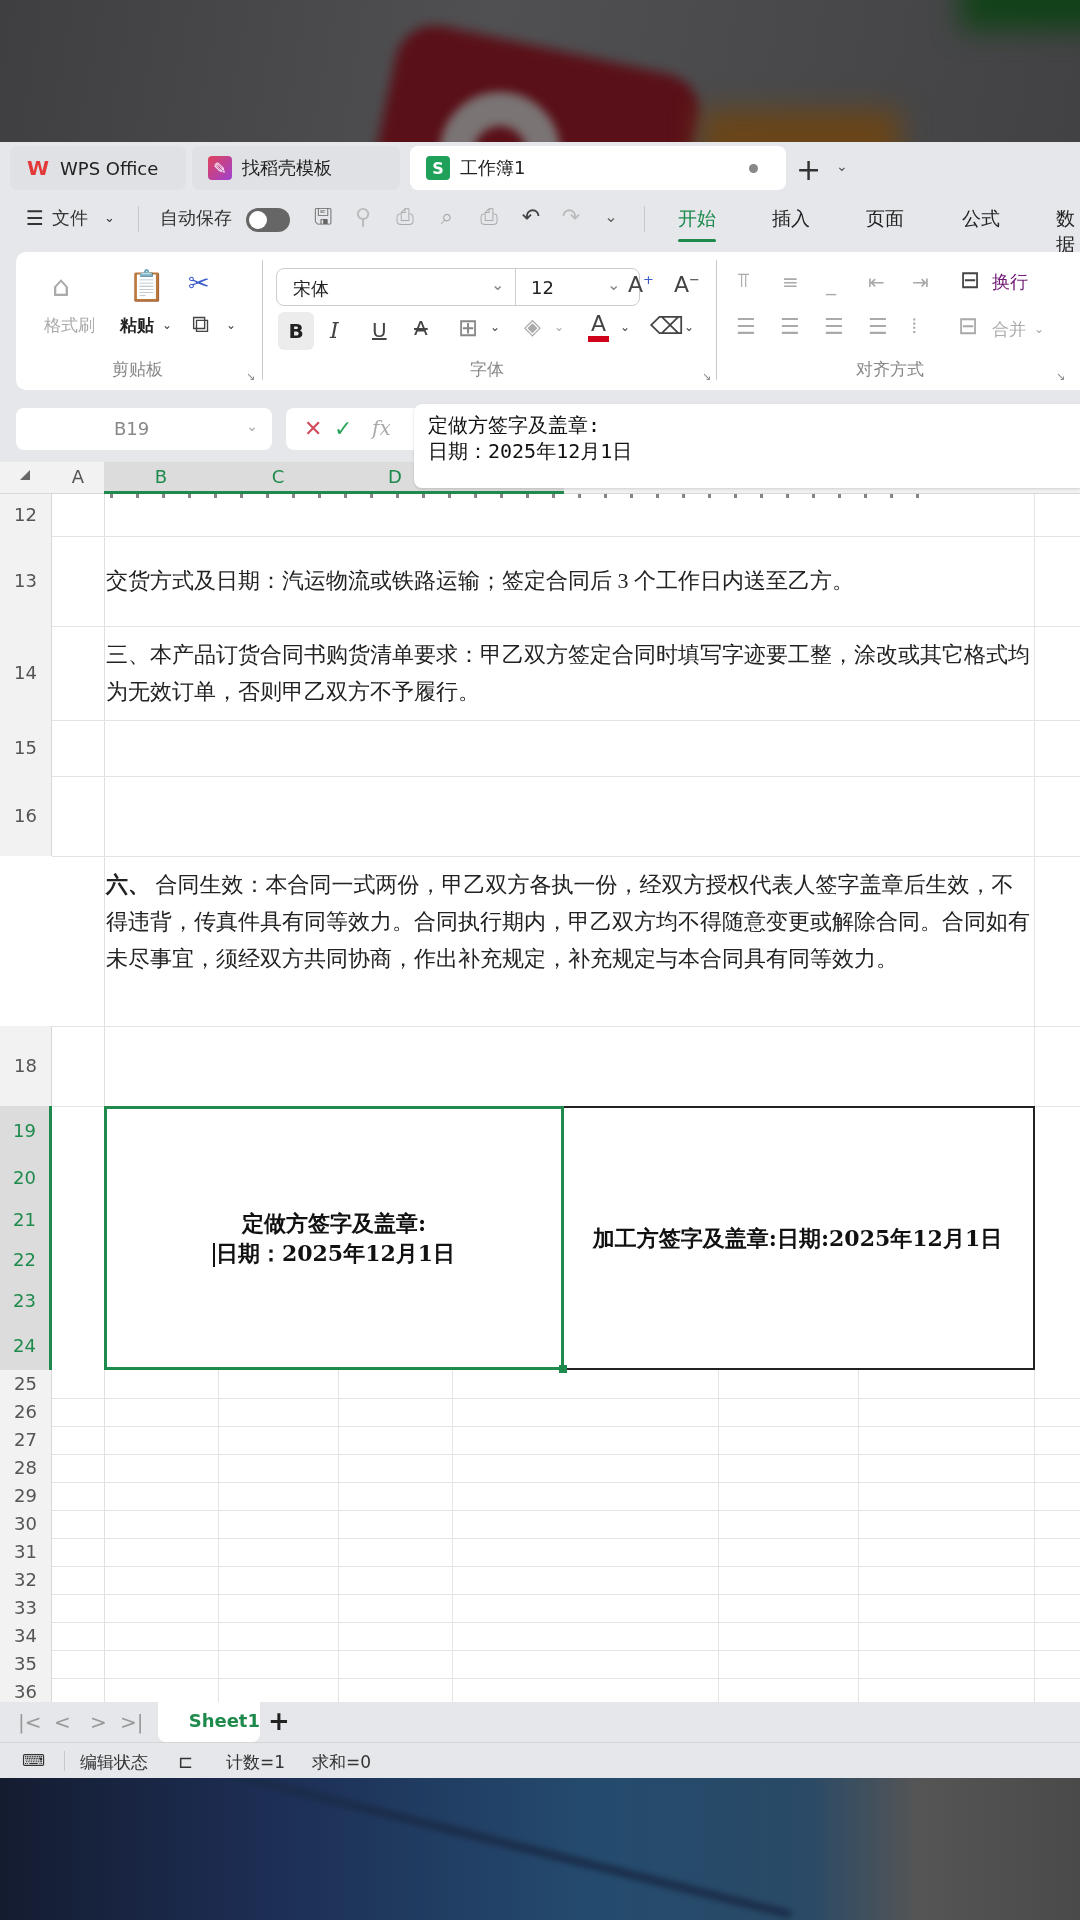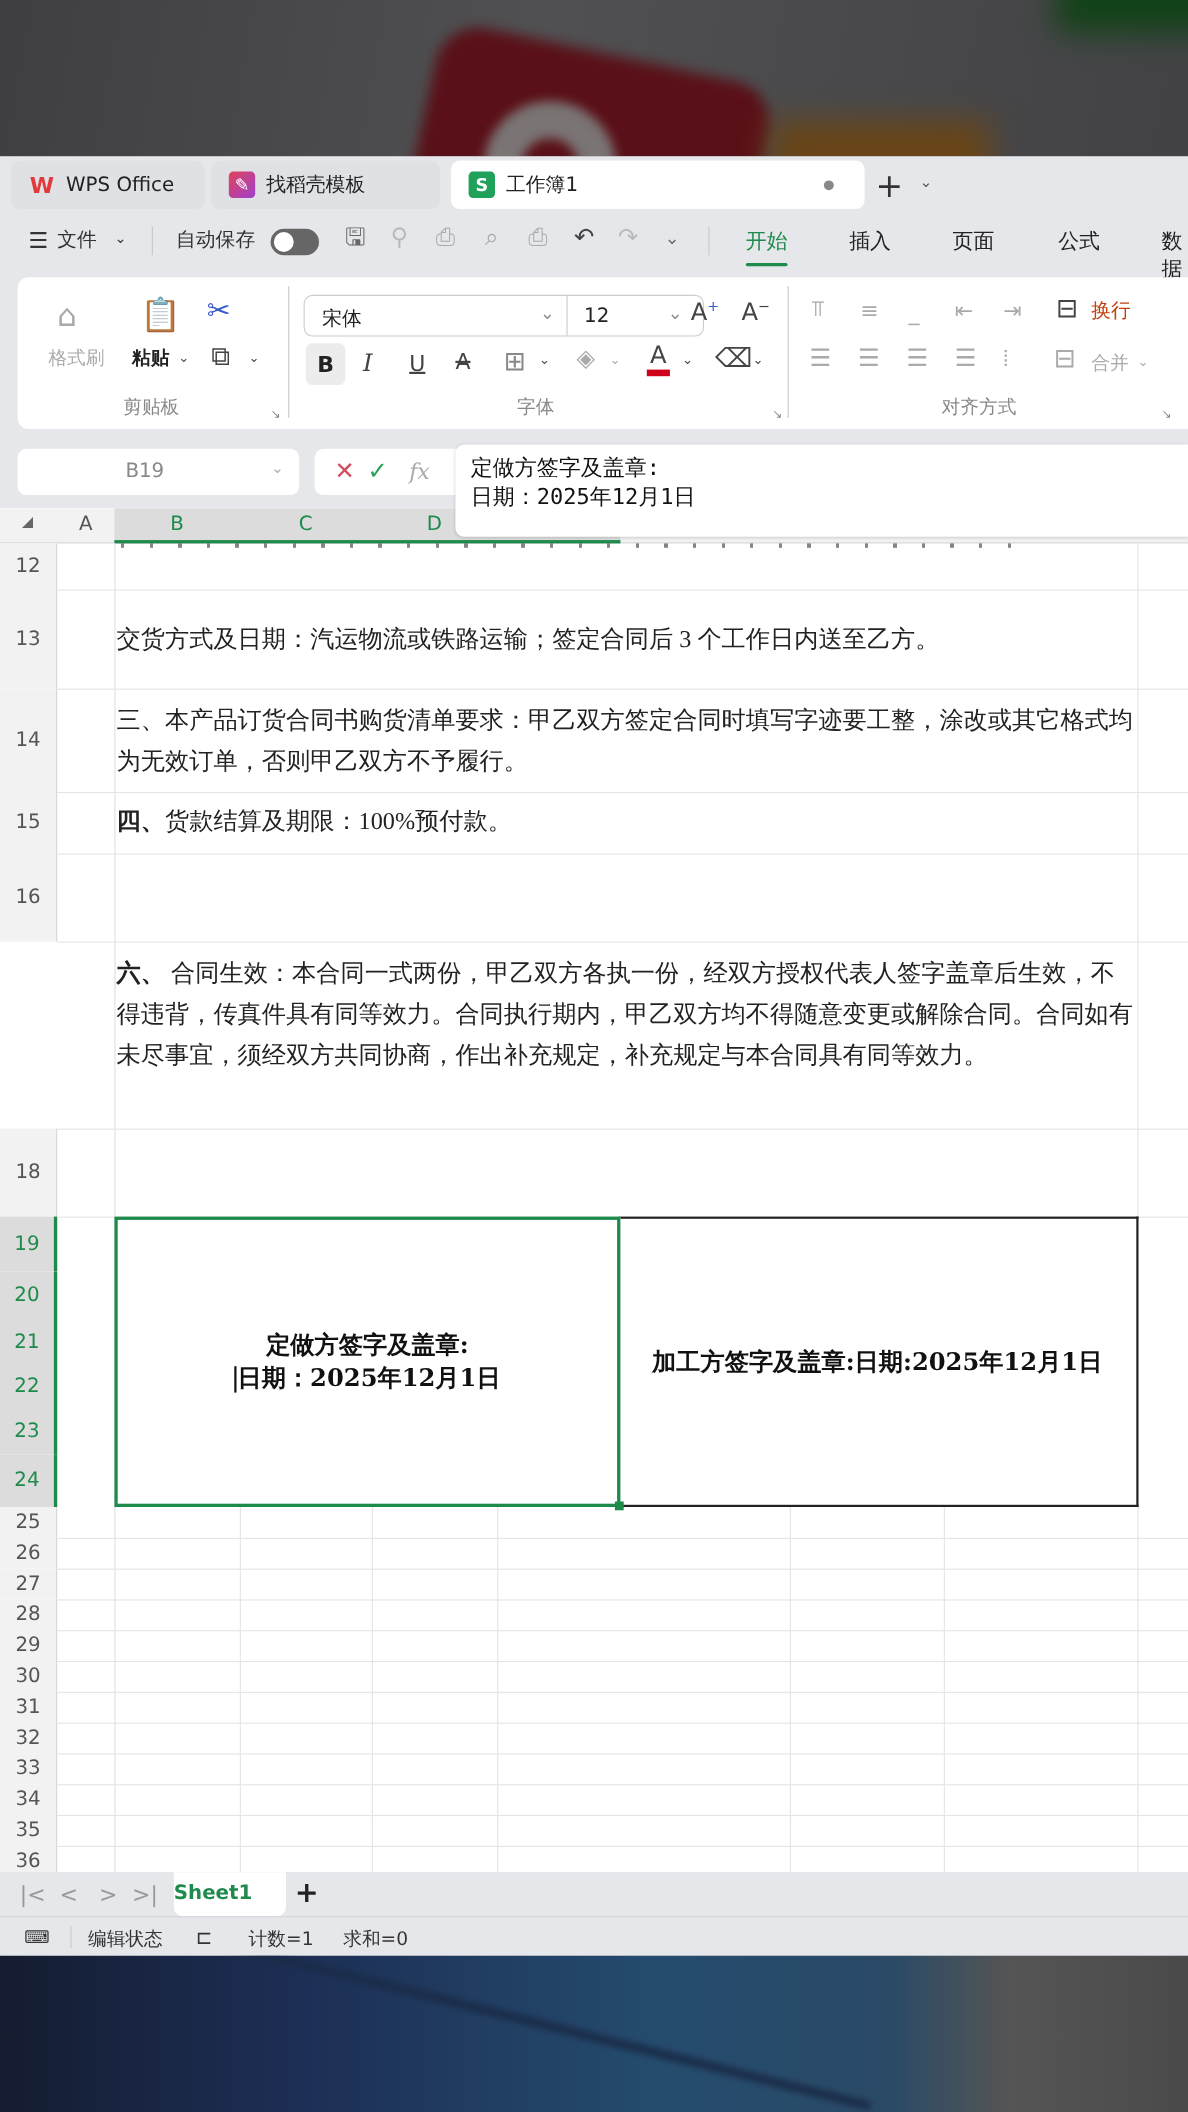--- a/index.html
+++ b/index.html
@@ -65,21 +65,21 @@
 .hline{position:absolute;left:52px;width:1028px;height:1px;background:#e4e4e4}
 .vline{position:absolute;width:1px;background:#e4e4e4}
 .celltext{position:absolute;left:106px;width:928px;font-size:22px;line-height:37px;color:#222;font-family:Liberation Serif, serif}
 .celltext b{font-weight:bold}
 .merged{position:absolute;background:#fff;font-family:"DejaVu Serif","Liberation Serif",serif;font-weight:bold;font-size:22px;line-height:30px;color:#111;display:flex;align-items:center;justify-content:center;text-align:center}
 .cursor{display:inline-block;width:2px;height:24px;background:#111;vertical-align:middle;margin-right:1px}
 .toast{position:absolute;left:264px;top:1496px;width:552px;height:108px;background:rgba(56,56,56,.93);border-radius:18px;color:#dcf7b4;font-size:50px;text-align:center;line-height:108px;z-index:10;font-family:"DejaVu Sans",sans-serif}
 
 .sheetbar{position:absolute;left:0;top:1560px;width:1080px;height:40px;background:#e5e7eb}
 .nav{position:absolute;top:8px;font-size:20px;color:#999}
-.sheettab{position:absolute;left:158px;top:0;width:102px;height:40px;background:#fff;border-radius:0 0 8px 8px;color:#1e8a4c;font-weight:bold;font-size:18px;text-align:left;line-height:38px}
+.sheettab{position:absolute;left:158px;top:0;width:102px;height:40px;background:#fff;border-radius:0 0 8px 8px;color:#1e8a4c;font-weight:bold;font-size:18px;text-align:right;line-height:38px}
 .addsheet{position:absolute;left:268px;top:4px;font-size:26px;color:#222;font-weight:bold}
 .status{position:absolute;left:0;top:1600px;width:1080px;height:36px;background:#e5e7eb;border-top:1px solid #d5d5d5;font-size:17px;color:#333}
 .status span{position:absolute;top:8px}
 </style>
 </head>
 <body>
 
 <div class="bg-top">
   <div class="logo"></div>
   <div class="logo-p"></div>
@@ -168,21 +168,21 @@
     <span class="grp-label" style="left:454px">字体</span>
     <span class="launcher" style="left:686px">↘</span>
     <div class="vsep" style="left:700px;top:8px;height:120px"></div>
 
     <span class="rb gray" style="left:722px;top:16px;font-size:20px">⫪</span>
     <span class="rb gray" style="left:766px;top:18px;font-size:20px">≡</span>
     <span class="rb gray" style="left:810px;top:20px;font-size:20px">_</span>
     <span class="rb gray" style="left:852px;top:18px;font-size:20px">⇤</span>
     <span class="rb gray" style="left:896px;top:18px;font-size:20px">⇥</span>
     <span class="rb" style="left:944px;top:14px;font-size:24px;color:#444">⊟</span>
-    <span class="rb" style="left:976px;top:18px;font-size:18px;color:#c2410c">换行</span>
+    <span class="rb" style="left:976px;top:18px;font-size:18px;color:#701a75">换行</span>
     <span class="rb gray" style="left:720px;top:62px;font-size:22px">☰</span>
     <span class="rb gray" style="left:764px;top:62px;font-size:22px">☰</span>
     <span class="rb gray" style="left:808px;top:62px;font-size:22px">☰</span>
     <span class="rb gray" style="left:852px;top:62px;font-size:22px">☰</span>
     <span class="rb gray" style="left:896px;top:62px;font-size:20px">⦙</span>
     <span class="rb gray" style="left:942px;top:60px;font-size:24px">⊟</span>
     <span class="rb gray" style="left:976px;top:66px;font-size:17px">合并</span>
     <span class="rb gray" style="left:1018px;top:70px;font-size:12px">⌄</span>
     <span class="grp-label" style="left:840px">对齐方式</span>
     <span class="launcher" style="left:1040px">↘</span>
@@ -267,21 +267,20 @@
     <div class="vline" style="left:338px;top:908px;height:332px"></div>
     <div class="vline" style="left:452px;top:908px;height:332px"></div>
     <div class="vline" style="left:718px;top:908px;height:332px"></div>
     <div class="vline" style="left:858px;top:908px;height:332px"></div>
     <div class="vline" style="left:1034px;top:644px;height:264px;background:#e4e4e4"></div>
 
     <div style="position:absolute;left:110px;top:32px;width:820px;height:4px;background:repeating-linear-gradient(90deg,#333 0 3px,transparent 3px 26px);opacity:.6"></div>
 
     <div class="celltext" style="top:100px">交货方式及日期：汽运物流或铁路运输；签定合同后 3 个工作日内送至乙方。</div>
     <div class="celltext" style="top:174px">三、本产品订货合同书购货清单要求：甲乙双方签定合同时填写字迹要工整，涂改或其它格式均为无效订单，否则甲乙双方不予履行。</div>
-    <div class="celltext" style="top:266px"><b>四、</b><span>货款结算及期限：100%预付款。</span></div>
     <div class="celltext" style="top:404px"><b>六、</b><span> 合同生效：本合同一式两份，甲乙双方各执一份，经双方授权代表人签字盖章后生效，不得违背，传真件具有同等效力。合同执行期内，甲乙双方均不得随意变更或解除合同。合同如有未尽事宜，须经双方共同协商，作出补充规定，补充规定与本合同具有同等效力。</span></div>
 
     <div class="merged" style="left:104px;top:644px;width:460px;height:264px;border:3px solid #1e8a4c;z-index:3">
       <div>
         <div>定做方签字及盖章:</div>
         <div><span class="cursor"></span><span>日期：2025年12月1日</span></div>
       </div>
     </div>
     <div style="position:absolute;left:559px;top:903px;width:8px;height:8px;background:#1e8a4c;z-index:4"></div>
     <div class="merged" style="left:562px;top:644px;width:473px;height:264px;border:2px solid #222;border-left:none;padding:0 8px">

